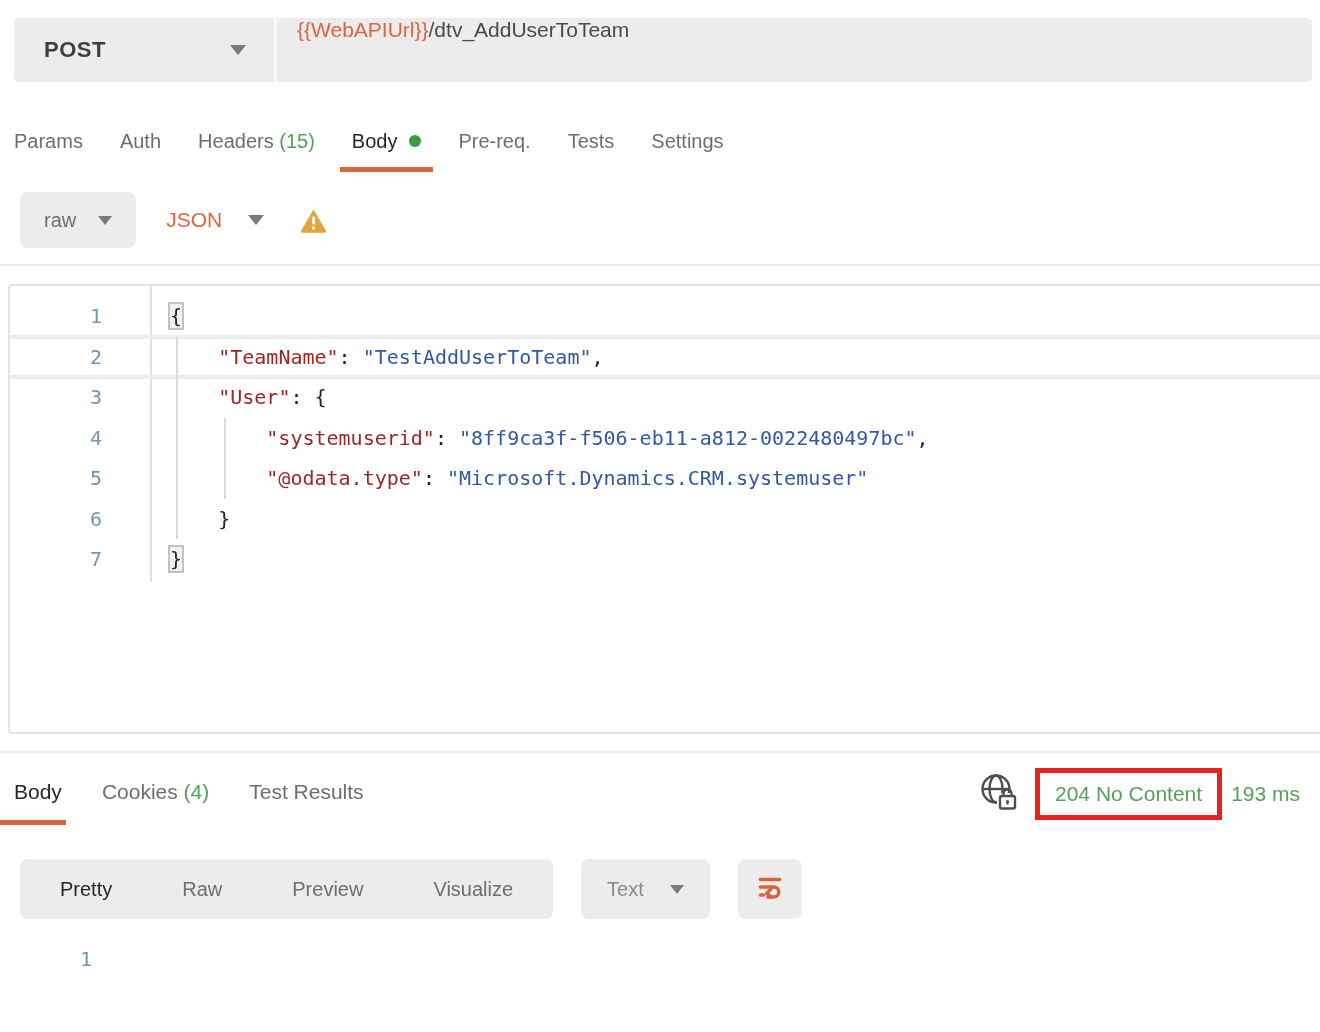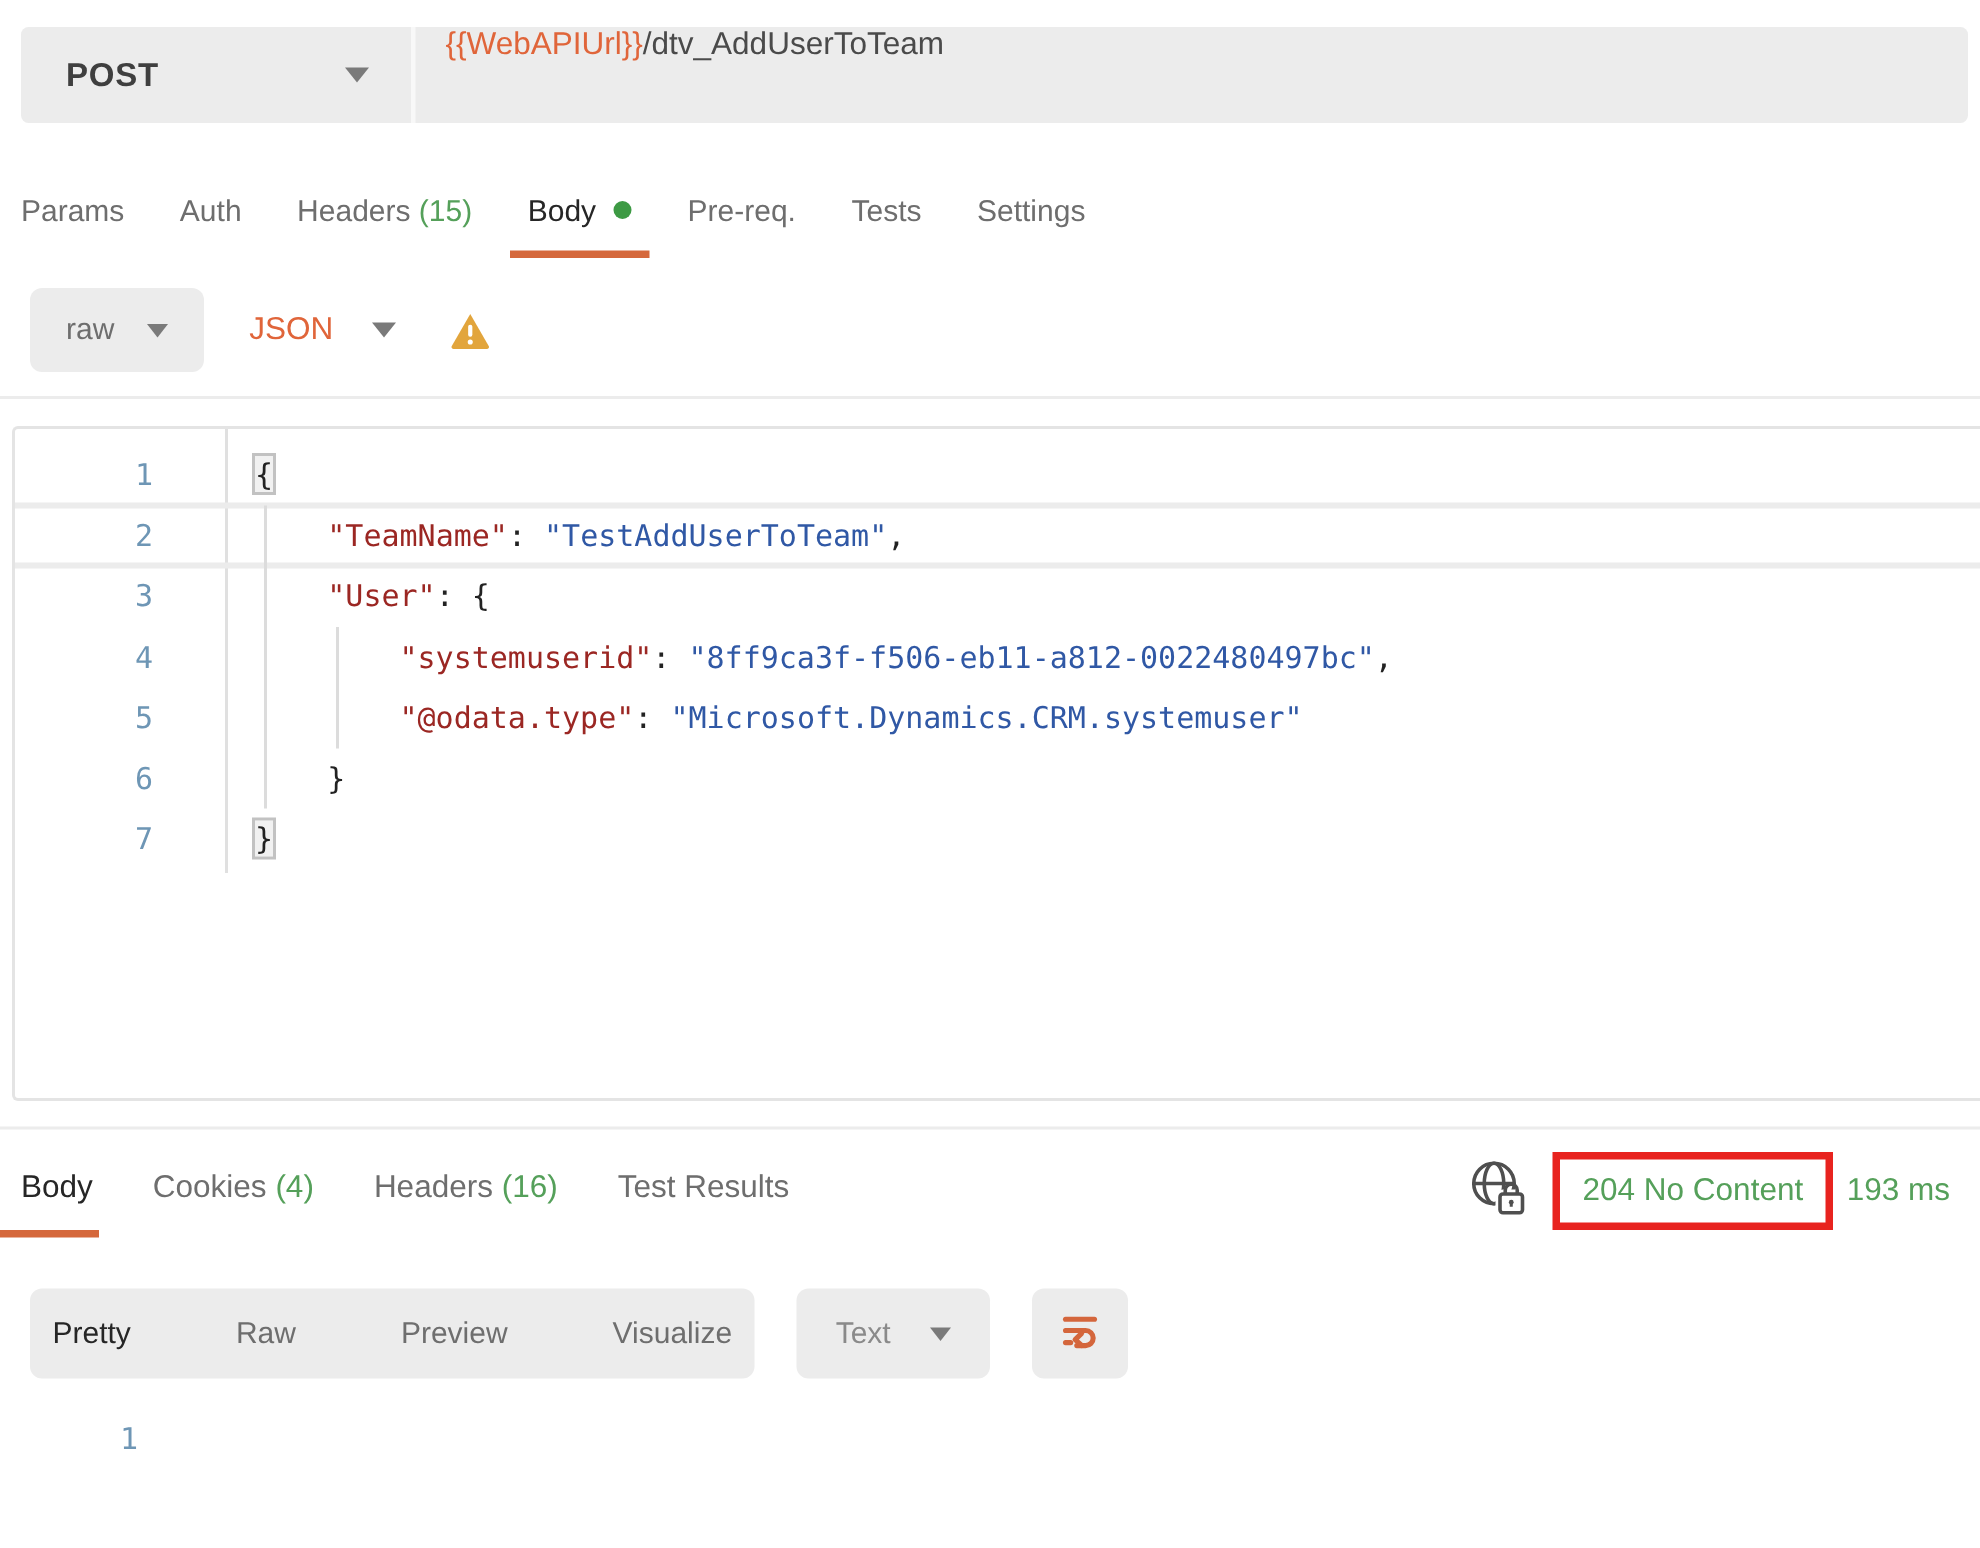--- a/index.html
+++ b/index.html
@@ -70,21 +70,21 @@
   .resp-header{margin:10px 20px 0 14px;display:flex;align-items:center;}
   .resp-tabs{gap:40px;font-size:21px;}
   .resp-tabs .tab{padding:16px 0 20px 0;}
   .resp-tabs .tab.active::after{left:-14px;right:-4px;}
   .resp-right{margin-left:auto;display:flex;align-items:center;white-space:nowrap;text-align:center;}
   .status-box{border:5px solid var(--annotation_red);padding:9px 15px;margin-left:16px;}
   .status-text{color:var(--status_green);font-size:21px;}
   .time-text{color:var(--status_green);font-size:21px;margin-left:9px;}
   
   .resp-toolbar{margin:34px 0 0 20px;display:flex;align-items:center;gap:28px;height:60px;}
-  .views-group{background:var(--panel-gray);border-radius:8px;height:60px;display:flex;align-items:center;padding:0 15px;gap:70px;}
+  .views-group{background:var(--panel-gray);border-radius:8px;height:60px;display:flex;align-items:center;padding:0 40px;gap:70px;}
   .view-item{font-size:20px;color:var(--ui-gray);cursor:pointer;}
   .view-item.active{color:#262626;}
   .type-btn{background:var(--panel-gray);border-radius:8px;height:60px;display:flex;align-items:center;padding:0 26px;gap:26px;cursor:pointer;}
   .type-label{font-size:20px;color:#8a8a8a;}
   .type-btn .chev{border-left-width:7px;border-right-width:7px;border-top-width:9px;}
   .wrap-btn{background:var(--panel-gray);border-radius:8px;height:60px;width:64px;display:flex;align-items:center;justify-content:center;cursor:pointer;}
   
   .resp-body{margin-top:28px;font-family:"DejaVu Sans Mono", monospace;font-size:20px;}
   .resp-body .ln{display:inline-block;width:140px;padding-right:48px;text-align:right;color:var(--line_number_blue);}
 </style>
@@ -167,21 +167,20 @@
   <div class="guide guide-1"></div>
   <div class="guide guide-2"></div>
 </div>
 
 <hr class="sep sep2">
 
 <div class="resp-header">
   <div class="tabs resp-tabs" id="resp-tabs">
       <div class="tab active"><span>Body</span></div>
       <div class="tab"><span>Cookies</span><span class="count"> (4)</span></div>
-      <div class="tab"><span>Headers</span><span class="count"> (16)</span></div>
       <div class="tab"><span>Test Results</span></div>
     </div>
   <div class="resp-right">
     <span>
       <svg width="42" height="42" viewBox="0 0 42 42" fill="none" stroke="#4f4f4f" stroke-width="2.4">
         <circle cx="19" cy="18" r="13.5"></circle>
         <path d="M5.5 18 H32.5"></path>
         <ellipse cx="19" cy="18" rx="6.5" ry="13.5"></ellipse>
         <g>
           <rect x="23" y="25" width="15" height="12.5" rx="2" fill="#fff" stroke="#fff" stroke-width="6"></rect>

